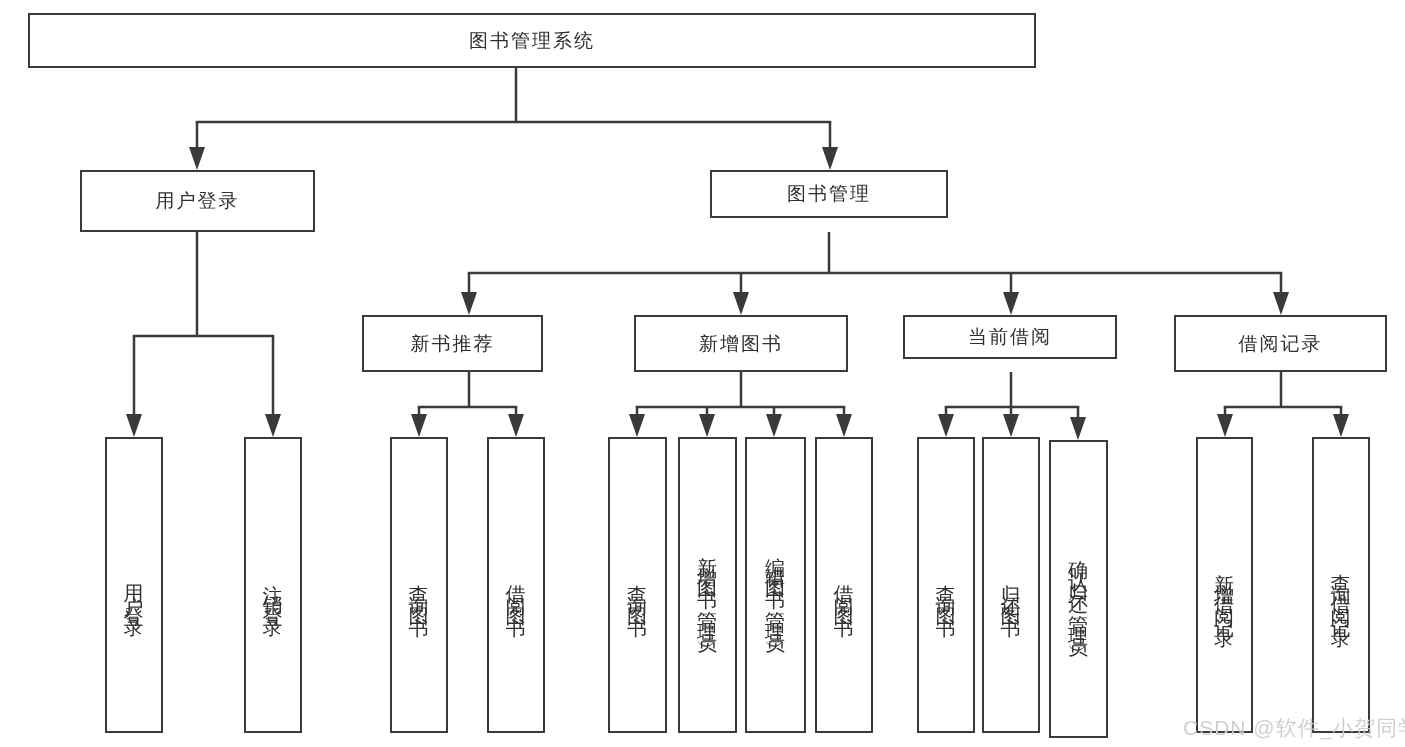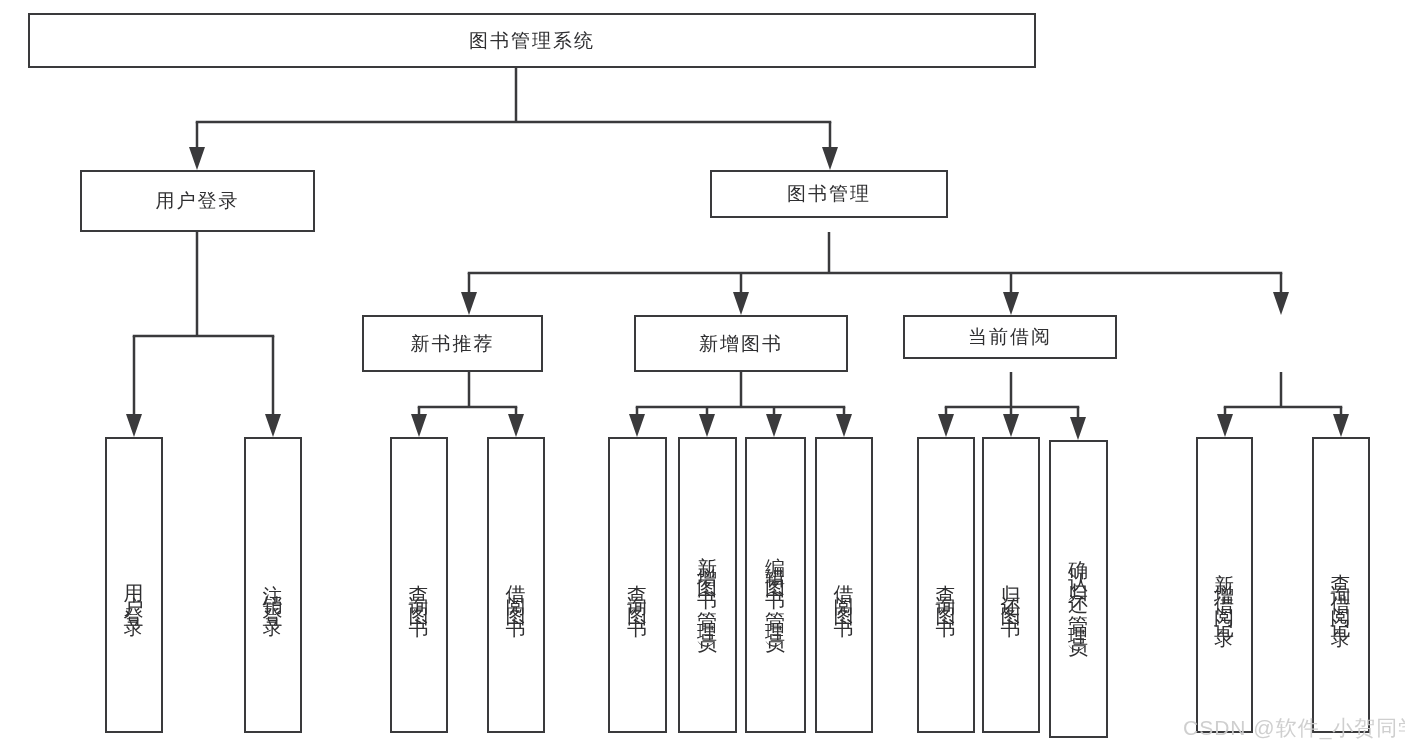--- a/index.html
+++ b/index.html
@@ -117,20 +117,23 @@
 
   <div class="node hnode" style="left:362px;top:315px;width:181px;height:57px">
     <span>新书推荐</span>
   </div>
   <div class="node hnode" style="left:634px;top:315px;width:214px;height:57px">
     <span>新增图书</span>
   </div>
   <div class="node hnode" style="left:903px;top:315px;width:214px;height:44px">
     <span>当前借阅</span>
   </div>
+  <div class="node hnode" style="left:1174px;top:315px;width:213px;height:57px">
+    <span>借阅记录</span>
+  </div>
 
   <div class="node vnode" style="left:105px;top:437px;width:58px;height:296px">
     <span class="vtext">用户登录</span>
   </div>
   <div class="node vnode" style="left:244px;top:437px;width:58px;height:296px">
     <span class="vtext">注销登录</span>
   </div>
 
   <div class="node vnode" style="left:390px;top:437px;width:58px;height:296px">
     <span class="vtext">查询图书</span>

